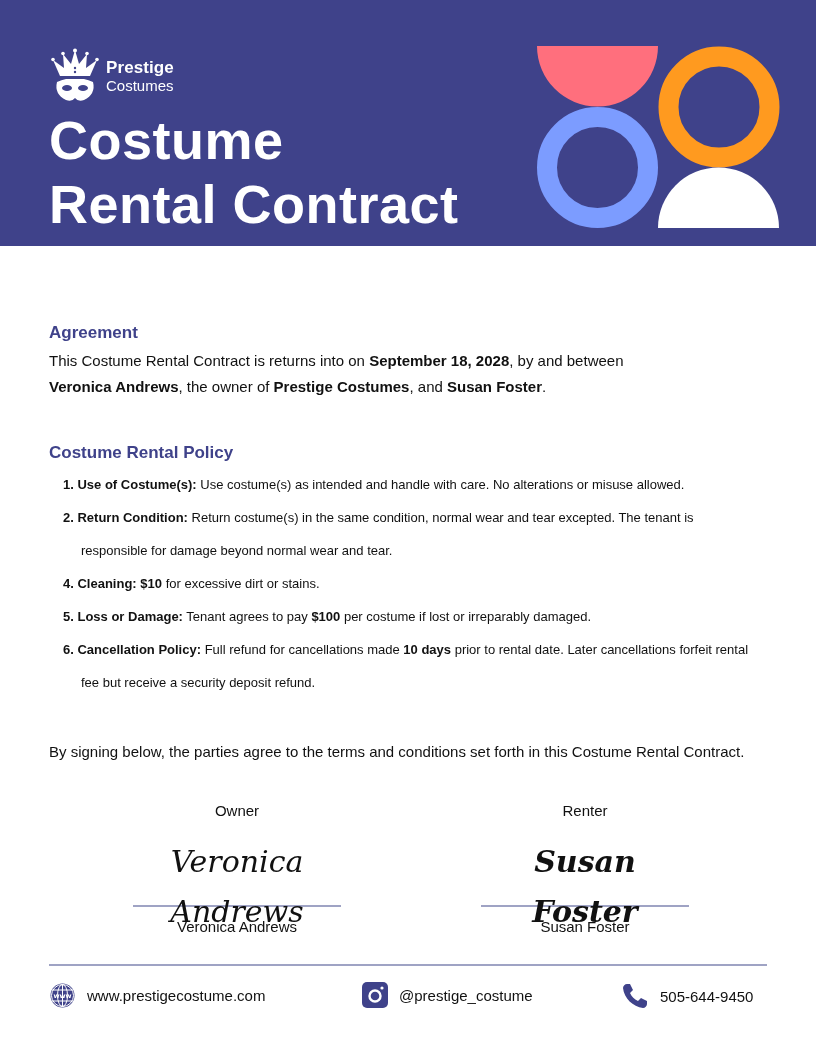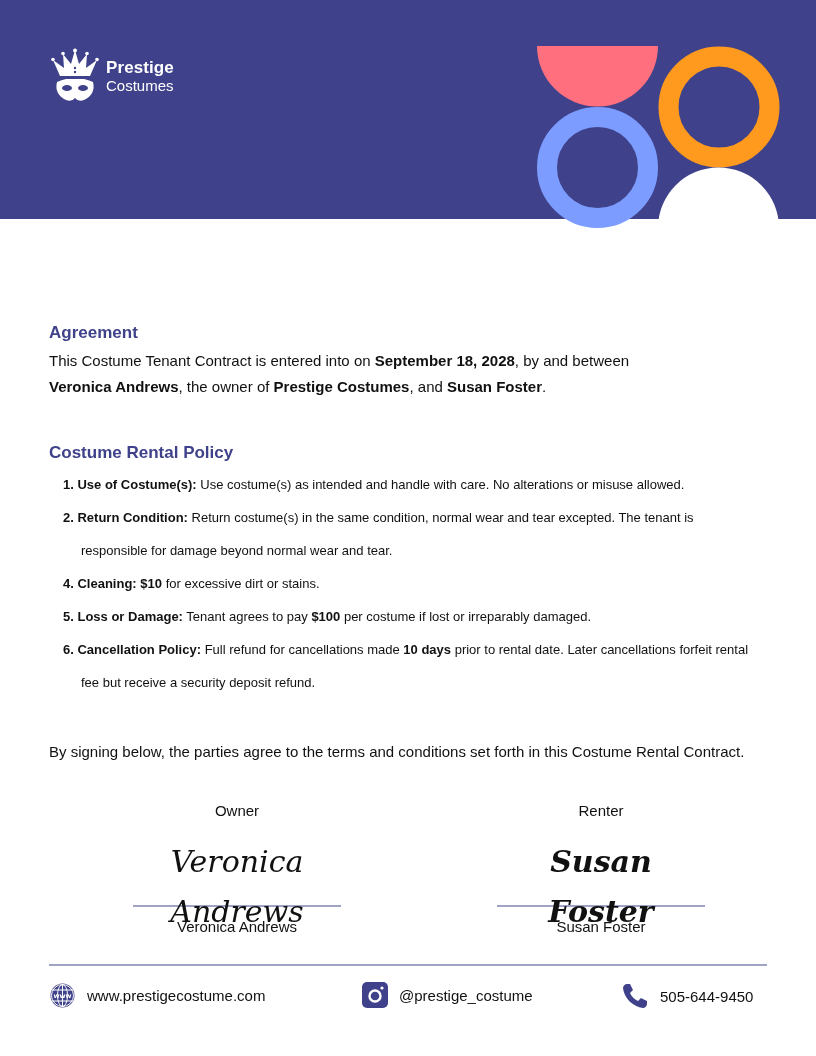--- a/index.html
+++ b/index.html
@@ -1,19 +1,19 @@
 <!DOCTYPE html>
 <html><head>
 <meta charset="utf-8">
 <style>
   * { box-sizing: border-box; margin: 0; padding: 0; }
   html, body { width: 816px; height: 1056px; background: #ffffff; }
   body { font-family: "Liberation Sans", "DejaVu Sans", sans-serif; color: #111; position: relative; overflow: hidden; }
 
-  .header { position: absolute; left: 0; top: 0; width: 816px; height: 219px; background: #3f428a; }
+  .header { position: absolute; left: 0; top: 0; width: 816px; height: 246px; background: #3f428a; }
   .logo { position: absolute; left: 50px; top: 48px; display: flex; align-items: center; }
   .logo-mark { width: 50px; height: 56px; }
   .logo-text { margin-left: 6px; color: #fff; line-height: 1; }
   .logo-name { font-size: 17px; font-weight: bold; letter-spacing: 0.1px; }
   .logo-sub { font-size: 15px; margin-top: 2px; }
 
   .title { position: absolute; left: 49px; top: 108px; color: #fff; font-size: 54px; font-weight: bold; line-height: 64px; letter-spacing: 0.5px; }
 
   .shapes { position: absolute; left: 537px; top: 46px; width: 243px; height: 182px; }
 
@@ -58,53 +58,57 @@
         <ellipse cx="33" cy="40" rx="5" ry="3"></ellipse>
         <rect x="10" y="29" width="30" height="2"></rect>
       </g>
     </svg>
     <div class="logo-text">
       <div class="logo-name">Prestige</div>
       <div class="logo-sub">Costumes</div>
     </div>
   </div>
 
+  <div class="title">
+    <div>Costume</div>
+    <div>Rental Contract</div>
+  </div>
 
   <svg class="shapes" viewBox="0 0 243 182">
     <path d="M0 0 L121 0 A60.5 60.5 0 0 1 0 0 Z" fill="#ff6f7d"></path>
     <circle cx="60.5" cy="121.5" r="50.5" fill="none" stroke="#7c9cff" stroke-width="20"></circle>
     <circle cx="182" cy="61" r="50.5" fill="none" stroke="#ff9a1f" stroke-width="20"></circle>
     <path d="M121 182 A60.5 60.5 0 0 1 242 182 Z" fill="#ffffff"></path>
   </svg>
 </div>
 
 <div class="section-title" style="top:323px;">Agreement</div>
 <div class="para" style="top:348px;">
-  <span>This Costume Tenant Contract is entered into on </span><b>September 18, 2028</b><span>, by and between </span><br>
+  <span>This Costume Rental Contract is returns into on </span><b>September 18, 2028</b><span>, by and between </span><br>
   <b>Veronica Andrews</b><span>, the owner of </span><b>Prestige Costumes</b><span>, and </span><b>Susan Foster</b><span>.</span>
 </div>
 
 <div class="section-title" style="top:443px;">Costume Rental Policy</div>
 <ol class="policy">
   <li><b>1.</b> <b>Use of Costume(s):</b><span> Use costume(s) as intended and handle with care. No alterations or misuse allowed.</span></li>
   <li><b>2.</b> <b>Return Condition:</b><span> Return costume(s) in the same condition, normal wear and tear excepted. The tenant is responsible for damage beyond normal wear and tear.</span></li>
   <li><b>4.</b> <b>Cleaning:</b><b> $10</b><span> for excessive dirt or stains.</span></li>
   <li><b>5.</b> <b>Loss or Damage:</b><span> Tenant agrees to pay </span><b>$100</b><span> per costume if lost or irreparably damaged.</span></li>
   <li><b>6.</b> <b>Cancellation Policy:</b><span> Full refund for cancellations made </span><b>10 days</b><span> prior to rental date. Later cancellations forfeit rental fee but receive a security deposit refund.</span></li>
 </ol>
 
 <div class="para" style="top:739px; width:725px;">By signing below, the parties agree to the terms and conditions set forth in this Costume Rental Contract.</div>
 
 <div class="sig-col" style="left:132px; top:802px;">
   <div class="sig-role">Owner</div>
   <div class="signature">Veronica Andrews</div>
   <div class="sig-line"></div>
   <div class="sig-name">Veronica Andrews</div>
 </div>
-<div class="sig-col" style="left:496px; top:802px;">
+<div class="sig-col" style="left:480px; top:802px;">
   <div class="sig-role">Renter</div>
   <div class="signature bold">Susan Foster</div>
   <div class="sig-line"></div>
   <div class="sig-name">Susan Foster</div>
 </div>
 
 <div class="footer-line"></div>
 
 <div class="footer-item" style="left:49px;">
   <svg width="27" height="27" viewBox="0 0 27 27">

